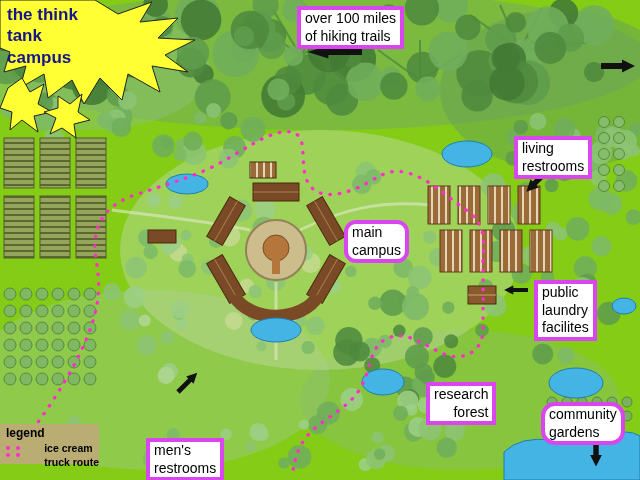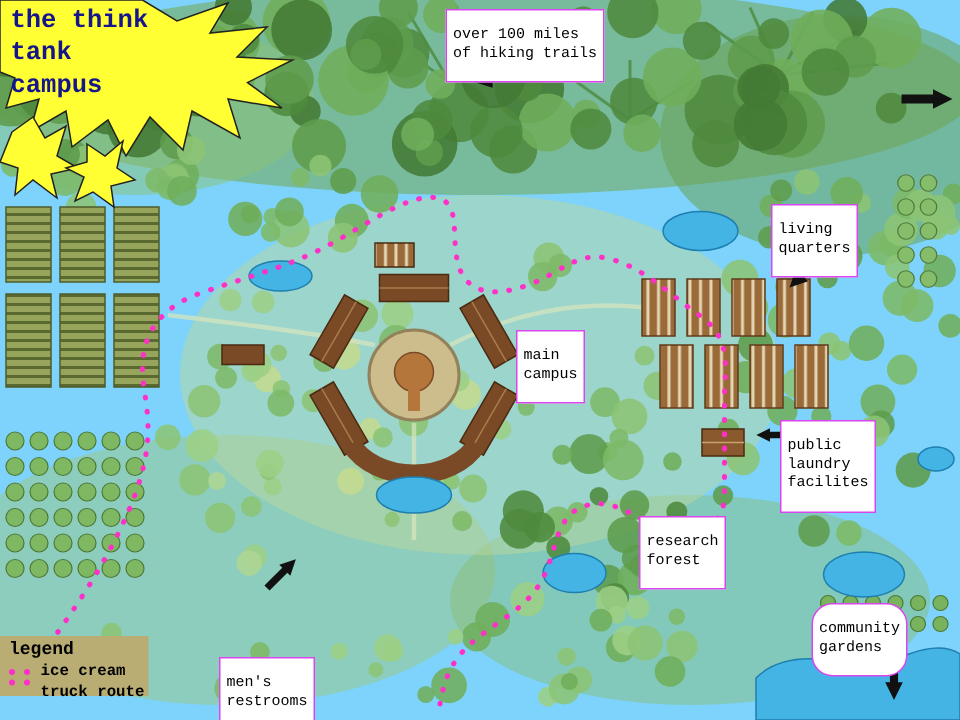--- a/index.html
+++ b/index.html
@@ -1,28 +1,28 @@
 <!DOCTYPE html>
 <html><head>
 <meta charset="utf-8">
 <style>
   html,body{margin:0;padding:0;background:#fff;}
   #stage{position:relative;width:640px;height:480px;overflow:hidden;
-         font-family:Liberation Mono, monospace;background:#7dd3fc;}
+         font-family:Liberation Sans, sans-serif;background:#84cc16;}
   #map{position:absolute;left:0;top:0;}
-  .map-label{position:absolute;background:#fff;border:1px solid #d946ef;
-             padding:11px 4px;font-size:10px;line-height:1.25;color:#000;
+  .map-label{position:absolute;background:#fff;border:4px solid #d946ef;
+             padding:0 4px;font-size:14px;line-height:1.25;color:#000;
              white-space:pre-line;z-index:3;}
   #burst{position:absolute;left:0;top:0;width:210px;height:150px;z-index:4;}
   #burst-title{position:absolute;left:7px;top:4px;font-size:17px;font-weight:bold;
                color:#15158c;line-height:1.25;white-space:pre-line;z-index:5;}
   #legend{position:absolute;left:0;top:424px;width:99px;height:40px;
           background:#b9ad74;z-index:4;padding:2px 0 0 6px;box-sizing:border-box;}
   #legend-title{font-size:12px;font-weight:bold;color:#000;margin-bottom:2px;}
-  .legend-row{display:flex;align-items:flex-start;}
+  .legend-row{display:flex;align-items:flex-start;justify-content:space-between;}
   .legend-dots{display:grid;grid-template-columns:7px 7px;grid-gap:3px;margin:4px 4px 0 0;}
   .legend-dots i{width:4px;height:4px;border-radius:50%;background:#ff30c8;display:block;}
   #legend-route{font-size:10.5px;font-weight:bold;color:#000;white-space:pre-line;line-height:1.3;}
 </style>
 </head>
 <body>
 
 <div id="stage">
 
   <svg id="map" width="640" height="480" viewBox="0 0 640 480">
@@ -472,27 +472,27 @@
       <polygon points="58,96 70,104 82,94 78,112 90,120 74,124 76,138 62,128 50,134 56,118 44,112 58,108" fill="#ffff33" stroke="#222" stroke-width="1"></polygon>
     </svg>
   </div>
   <div id="burst-title">the think
 tank
 campus</div>
 
   <div class="map-label" style="left:297px;top:6px;">over 100 miles
 of hiking trails</div>
   <div class="map-label" style="left:514px;top:136px;">living
-quarters</div>
-  <div class="map-label" style="left:344px;top:220px;">main
+restrooms</div>
+  <div class="map-label" style="left:344px;top:220px;border-radius:12px;">main
 campus</div>
-  <div class="map-label" style="left:520px;top:280px;">public
+  <div class="map-label" style="left:534px;top:280px;">public
 laundry
 facilites</div>
-  <div class="map-label" style="left:426px;top:344px;">research
+  <div class="map-label" style="left:426px;top:382px;text-align:right;">research
 forest</div>
   <div class="map-label" style="left:541px;top:402px;border-radius:14px;">community
 gardens</div>
   <div class="map-label" style="left:146px;top:394px;margin-top:44px;">men's
 restrooms</div>
 
   <div id="legend">
     <div id="legend-title">legend</div>
     <div class="legend-row">
       <span class="legend-dots">

